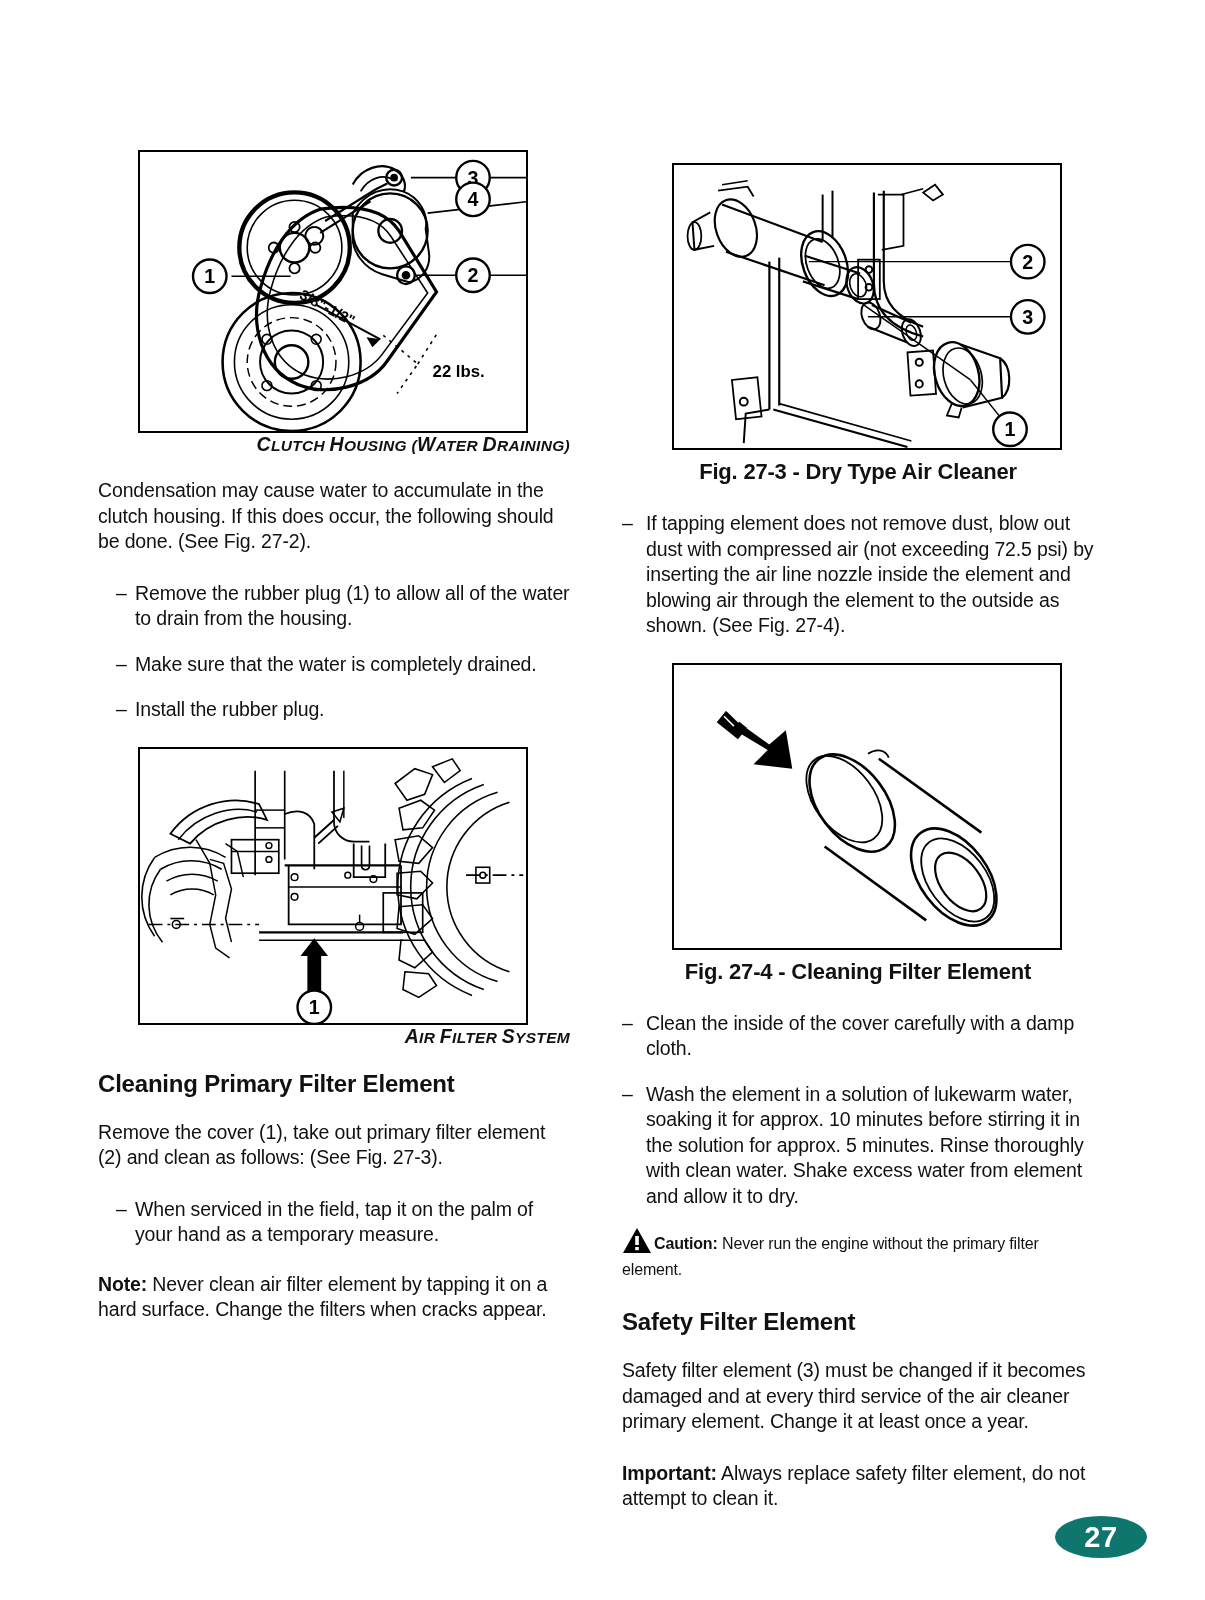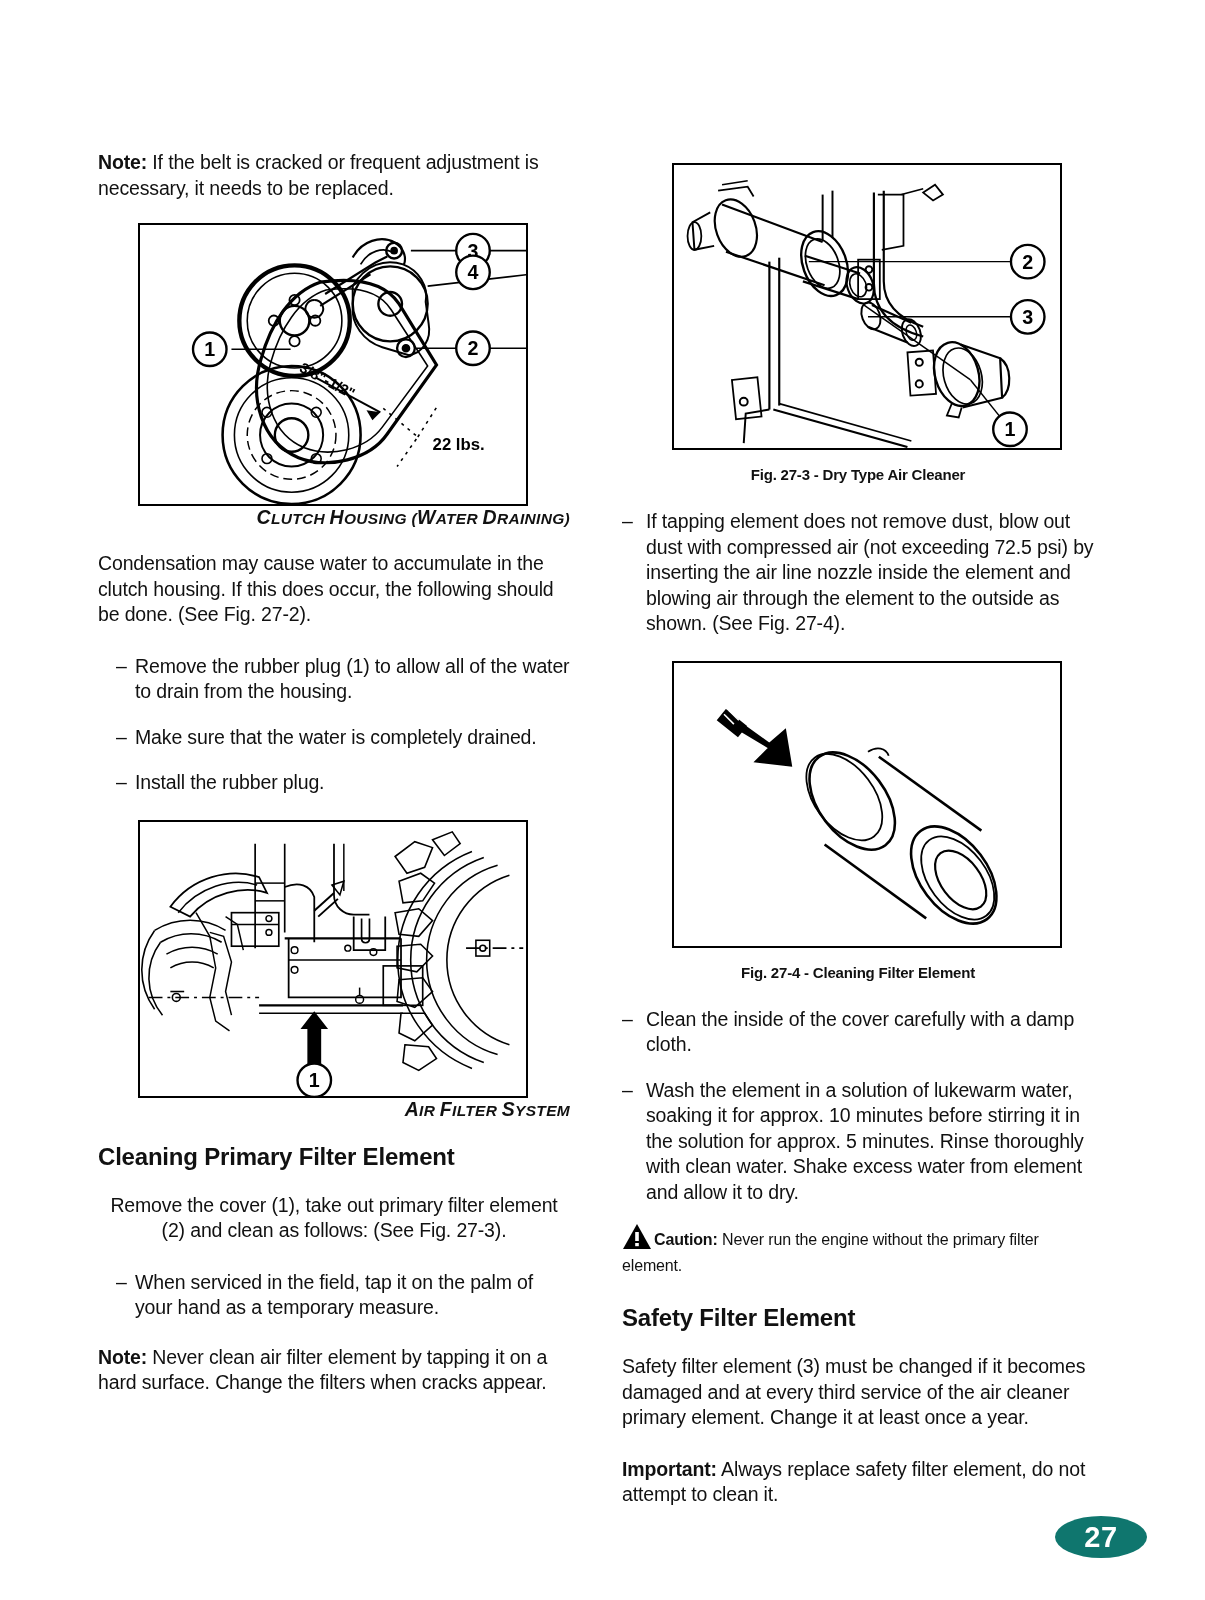--- a/index.html
+++ b/index.html
@@ -46,22 +46,22 @@
   .subhead{
     font-weight:bold;font-size:24px;margin:0 0 22px 0;letter-spacing:-0.2px;
   }
 
   
   .figbox{
     border:2.5px solid #000;background:#fff;position:relative;
     box-sizing:border-box;
   }
   .figcap{
-    text-align:center;font-weight:bold;font-size:15px;
-    margin:16px 0 26px 0;letter-spacing:-0.2px;
+    text-align:center;font-weight:bold;font-size:22px;
+    margin:9px 0 26px 0;letter-spacing:-0.2px;
   }
   .fig-svg{display:block;width:100%;height:100%;}
 
   
   .caution{
     position:relative;padding-left:0;margin:0 0 20px 0;
     font-size:16px;line-height:25.5px;letter-spacing:-0.15px;
   }
   .tri{
     display:inline-block;vertical-align:-5px;width:30px;height:27px;
@@ -77,23 +77,20 @@
     letter-spacing:0.5px;
   }
 </style>
 </head>
 <body>
 
 <div class="page">
 
   <div class="col col-left">
 
-    <p style="margin-bottom:22px;">
-      <b>Note:</b><span> If the belt is cracked or frequent adjustment is necessary, it needs to be replaced.</span>
-    </p>
 
     <div class="figbox" style="width:390px;height:283px;margin:0 0 0 40px;">
       <svg class="fig-svg" viewBox="0 0 390 283">
         <g fill="none" stroke="#000" stroke-width="2">
 
           <path d="M182,58 C225,52 250,62 262,80 L300,142 L250,212 C232,238 190,248 160,236
                    C122,220 110,175 122,136 C132,100 152,68 182,58 Z" stroke-width="3.2"></path>
           <path d="M188,66 C224,61 244,70 254,86 L291,143 L245,205 C228,228 192,236 166,226
                    C133,212 122,174 132,139 C141,106 160,75 188,66 Z" stroke-width="1.6"></path>
 
@@ -265,21 +262,21 @@
         </g>
       </svg>
     </div>
 
     <div class="smallcaps">
       <span><span class="big">A</span>IR <span class="big">F</span>ILTER <span class="big">S</span>YSTEM</span>
     </div>
 
     <div class="subhead">Cleaning Primary Filter Element</div>
 
-    <p style="margin-bottom:26px;text-align:center;">Remove the cover (1), take out primary filter element (2) and clean as follows: (See Fig. 27-3).</p>
+    <p style="margin-bottom:26px;">Remove the cover (1), take out primary filter element (2) and clean as follows: (See Fig. 27-3).</p>
 
     <div class="bullet" style="margin-bottom:24px;">
       <span class="dash">–</span>
       <span>When serviced in the field, tap it on the palm of your hand as a temporary measure.</span>
     </div>
 
     <p>
       <b>Note:</b><span> Never clean air filter element by tapping it on a hard surface. Change the filters when cracks appear.</span>
     </p>
 

